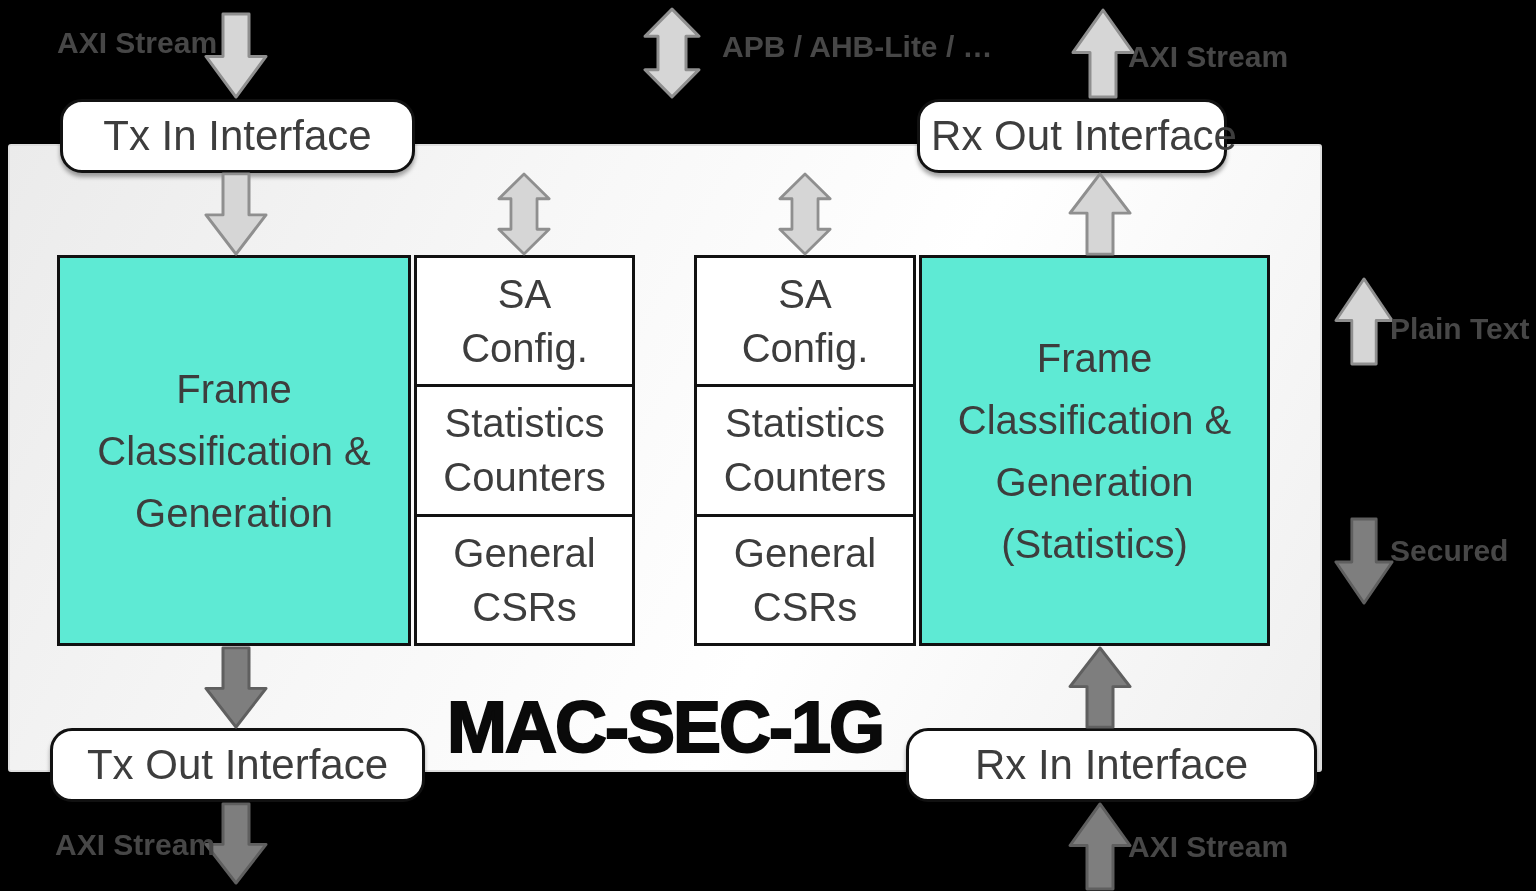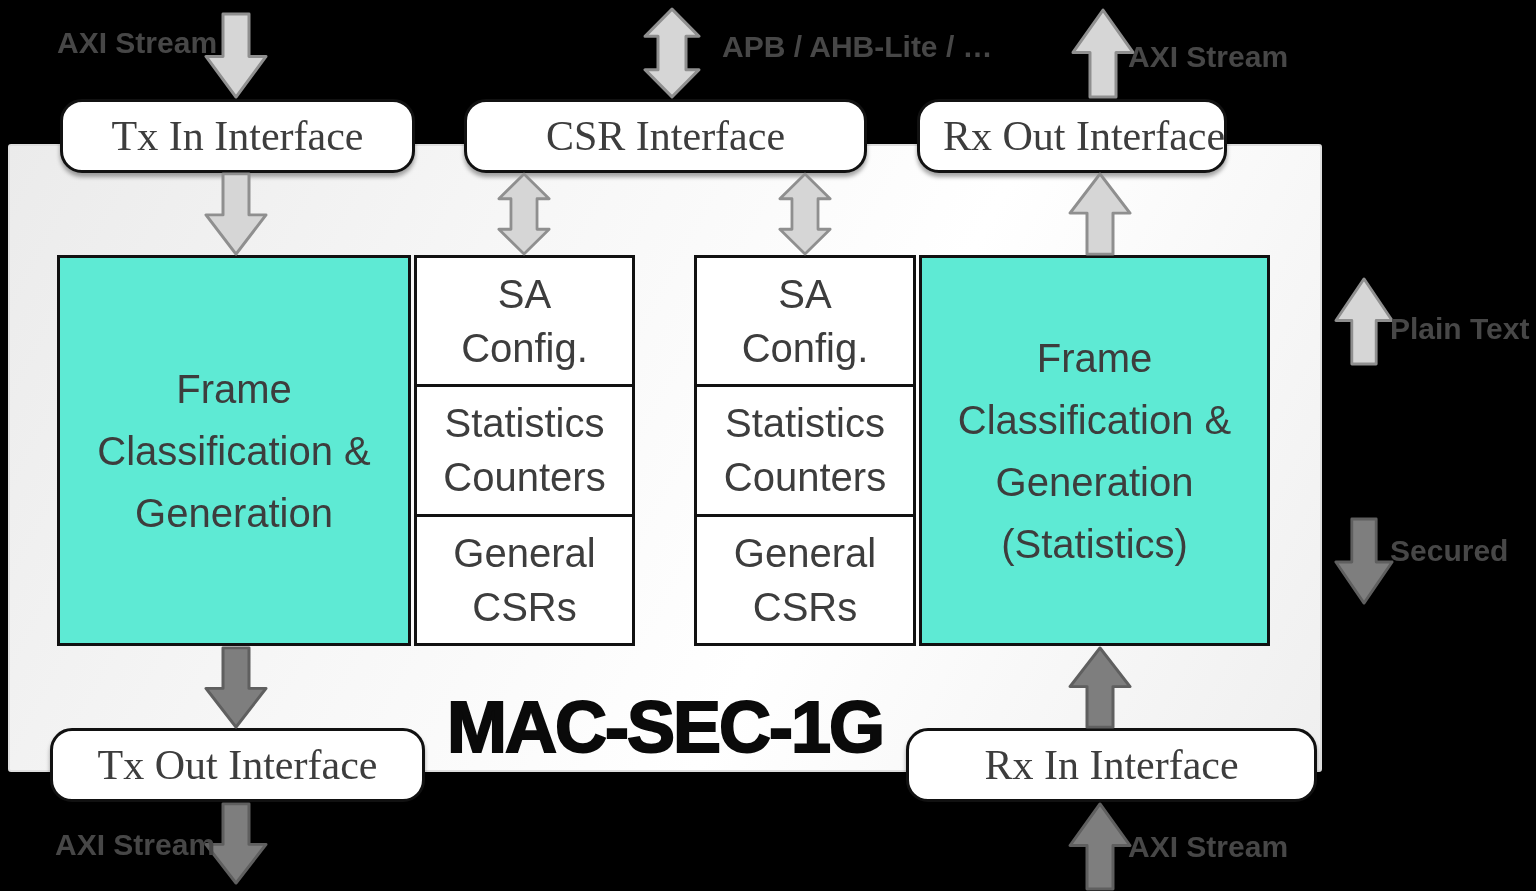--- a/index.html
+++ b/index.html
@@ -24,21 +24,20 @@
     position: absolute;
     height: 74px;
     background: #ffffff;
     border: 3px solid var(--box_border, #111);
     border-radius: 22px;
     display: flex; align-items: center; justify-content: center;
     font-size: 42px;
     color: var(--text_dark, #3d3d3d);
     box-shadow: 0 4px 4px rgba(0,0,0,0.35);
     white-space: nowrap;
-    font-family: Liberation Serif, serif;
   }
   .iface-tx-in  { left: 60px;  top: 99px;  width: 355px; }
   .iface-csr    { left: 464px; top: 99px;  width: 403px; }
   .iface-rx-out { left: 917px; top: 99px;  width: 310px; padding-left: 24px; }
   .iface-tx-out { left: 50px;  top: 728px; width: 375px; }
   .iface-rx-in  { left: 906px; top: 728px; width: 411px; }
 
   .block {
     position: absolute;
     top: 255px; height: 391px;
@@ -100,23 +99,20 @@
 </head>
 <body>
 
 <div class="stage">
 
   <div class="panel"></div>
 
   <div class="iface iface-tx-in">
     <span>Tx In Interface</span>
   </div>
-  <div class="iface iface-csr">
-    <span>CSR Interface</span>
-  </div>
   <div class="iface iface-rx-out">
     <span>Rx Out Interface</span>
   </div>
 
   <div class="iface iface-tx-out">
     <span>Tx Out Interface</span>
   </div>
   <div class="iface iface-rx-in">
     <span>Rx In Interface</span>
   </div>

